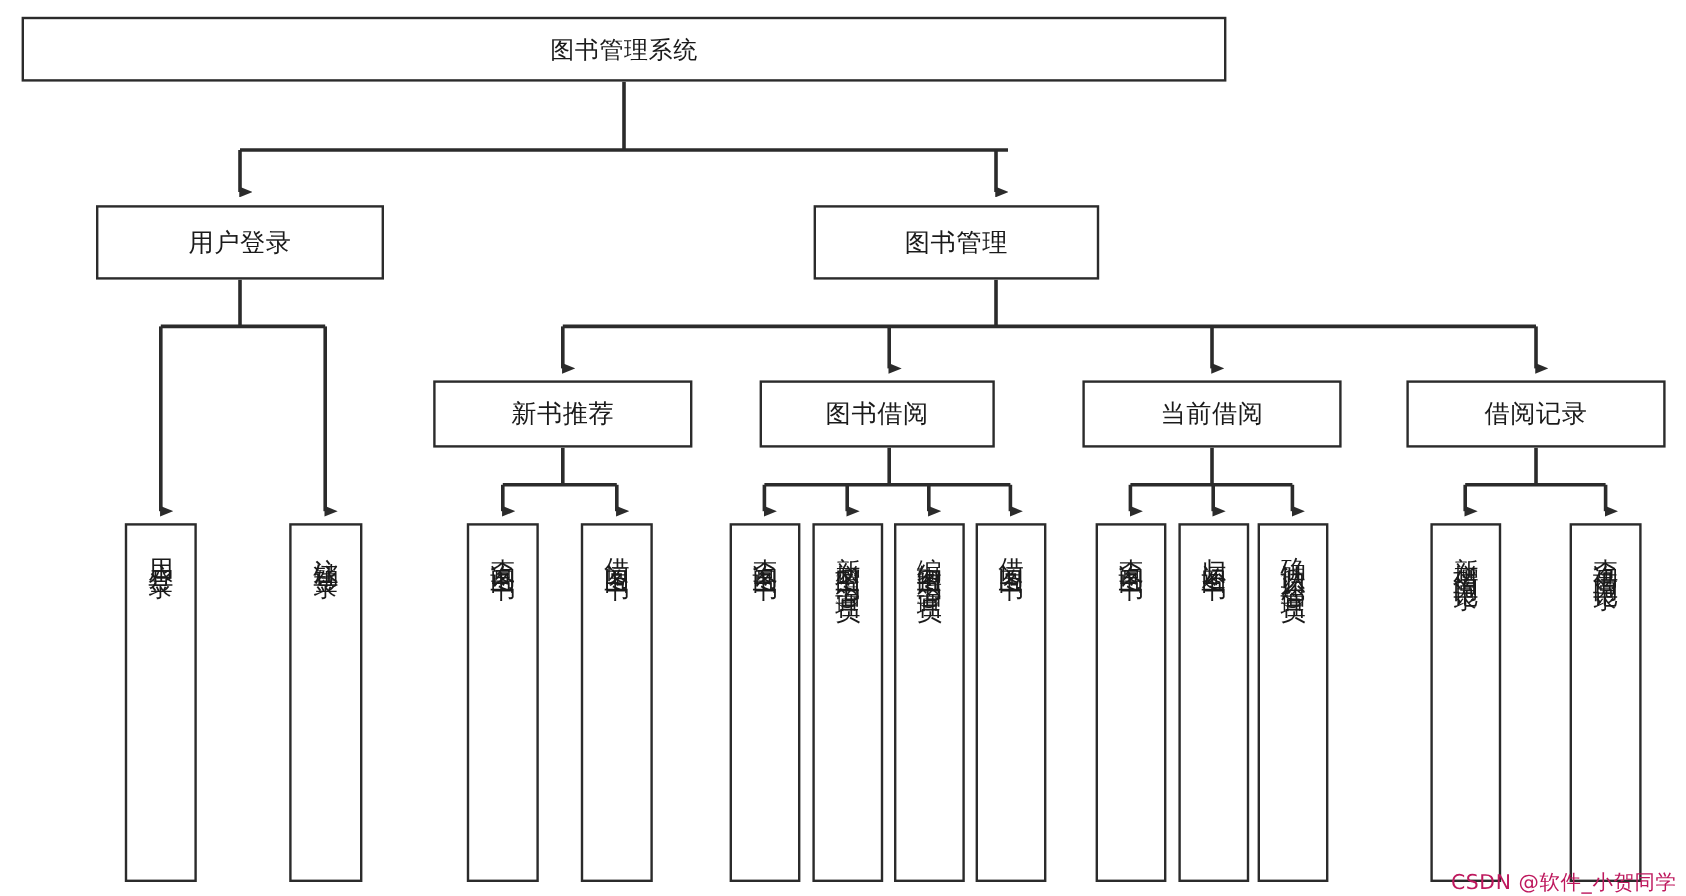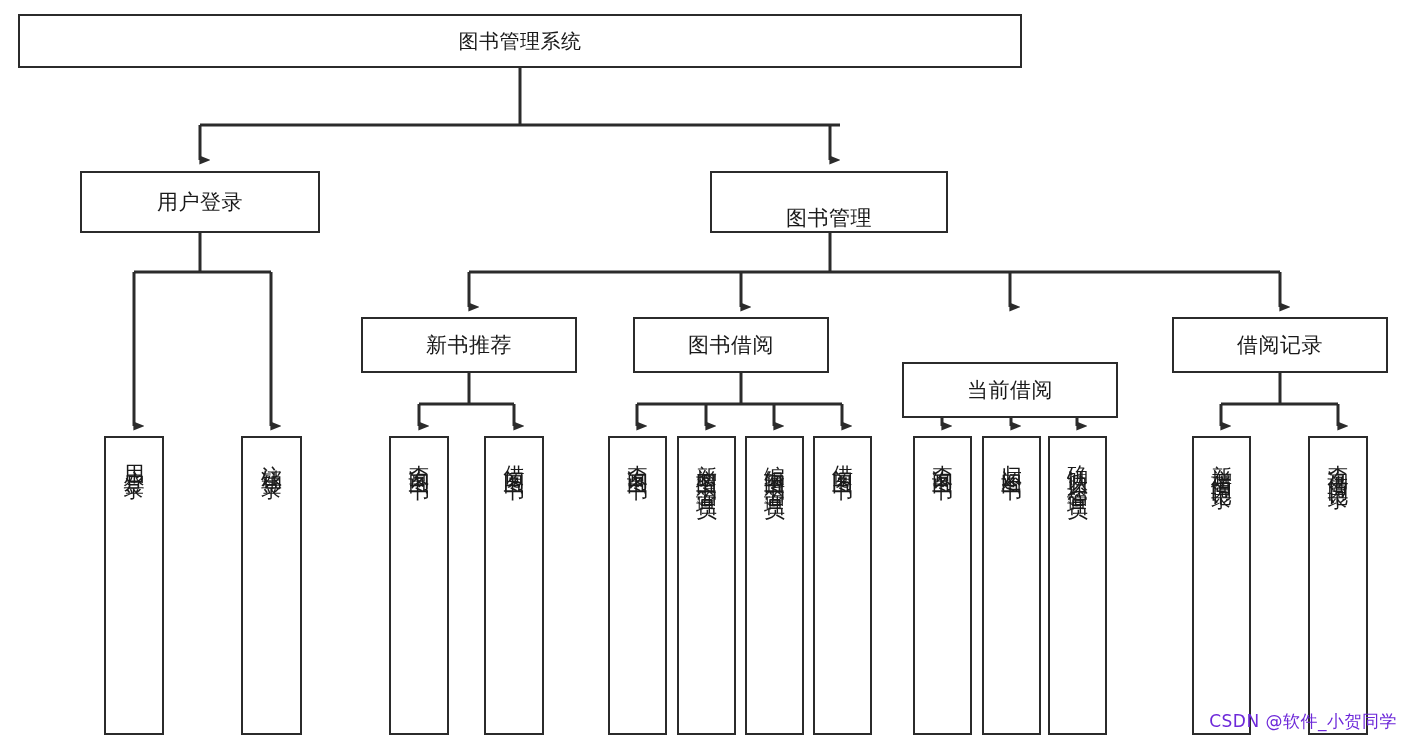--- a/index.html
+++ b/index.html
@@ -57,22 +57,22 @@
     letter-spacing: 5px;
     font-size: 21px;
     line-height: 1.05;
   }
   .node.root .node-label {
     font-size: 20px;
   }
   #watermark {
     position: absolute;
     right: 8px;
-    bottom: 14px;
-    color: #6d28d9;
+    bottom: 0;
+    color: #be185d;
     font-size: 17px;
     letter-spacing: 0.5px;
     white-space: nowrap;
     z-index: 5;
     pointer-events: none;
   }
 </style>
 </head>
 <body>
 
@@ -128,31 +128,31 @@
     </g>
   </svg>
 
   <div class="node horizontal root" style="left:18px; top:14px; width:1004px; height:54px;">
     <span class="node-label">图书管理系统</span>
   </div>
 
   <div class="node horizontal" style="left:80px; top:171px; width:240px; height:62px;">
     <span class="node-label">用户登录</span>
   </div>
-  <div class="node horizontal" style="left:710px; top:171px; width:238px; height:62px;align-items:flex-end;">
+  <div class="node horizontal" style="left:678px; top:171px; width:238px; height:62px;">
     <span class="node-label">图书管理</span>
   </div>
 
   <div class="node horizontal" style="left:361px; top:317px; width:216px; height:56px;">
     <span class="node-label">新书推荐</span>
   </div>
   <div class="node horizontal" style="left:633px; top:317px; width:196px; height:56px;">
     <span class="node-label">图书借阅</span>
   </div>
-  <div class="node horizontal" style="left:902px; top:317px; width:216px; height:56px;margin-top:45px;">
+  <div class="node horizontal" style="left:902px; top:317px; width:216px; height:56px;">
     <span class="node-label">当前借阅</span>
   </div>
   <div class="node horizontal" style="left:1172px; top:317px; width:216px; height:56px;">
     <span class="node-label">借阅记录</span>
   </div>
 
   <div class="node vertical" style="left:104px; top:436px; width:60px; height:299px;">
     <span class="node-label">用户登录</span>
   </div>
   <div class="node vertical" style="left:241px; top:436px; width:61px; height:299px;">

